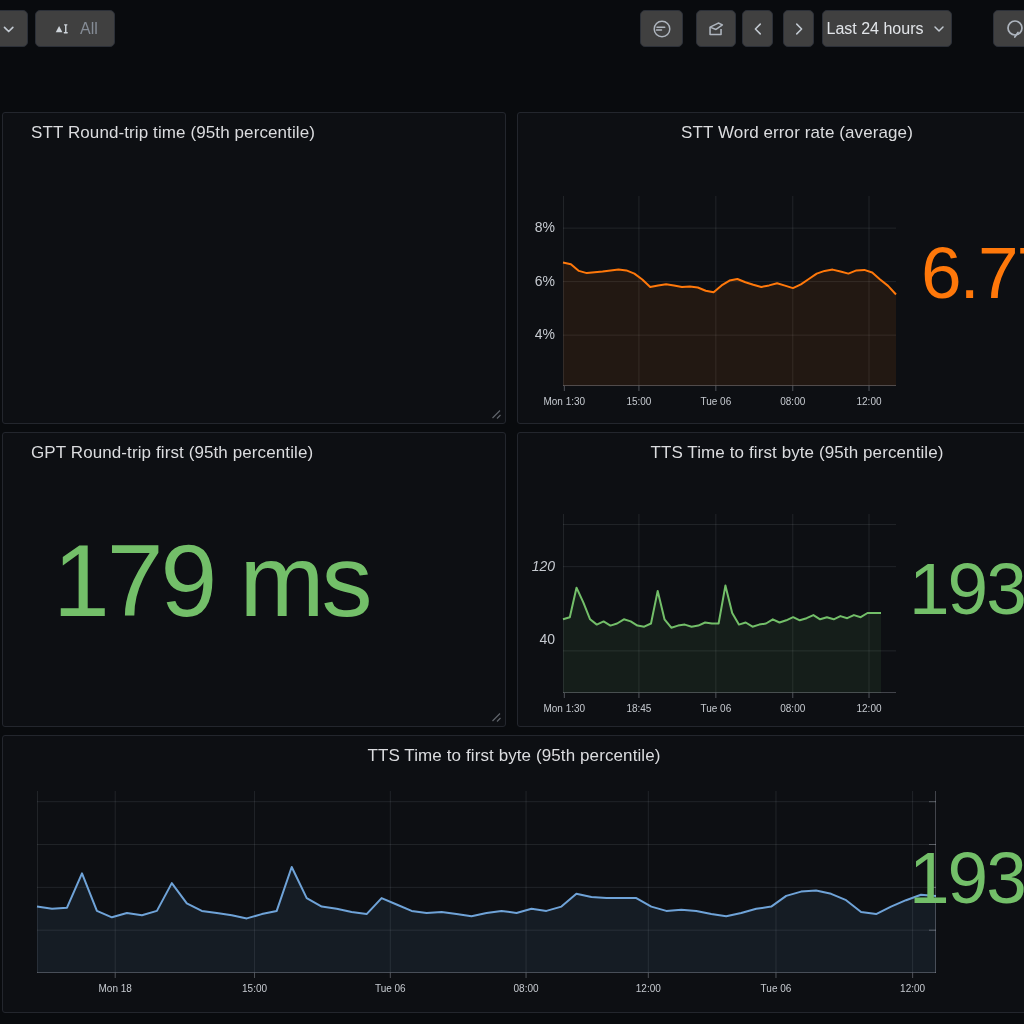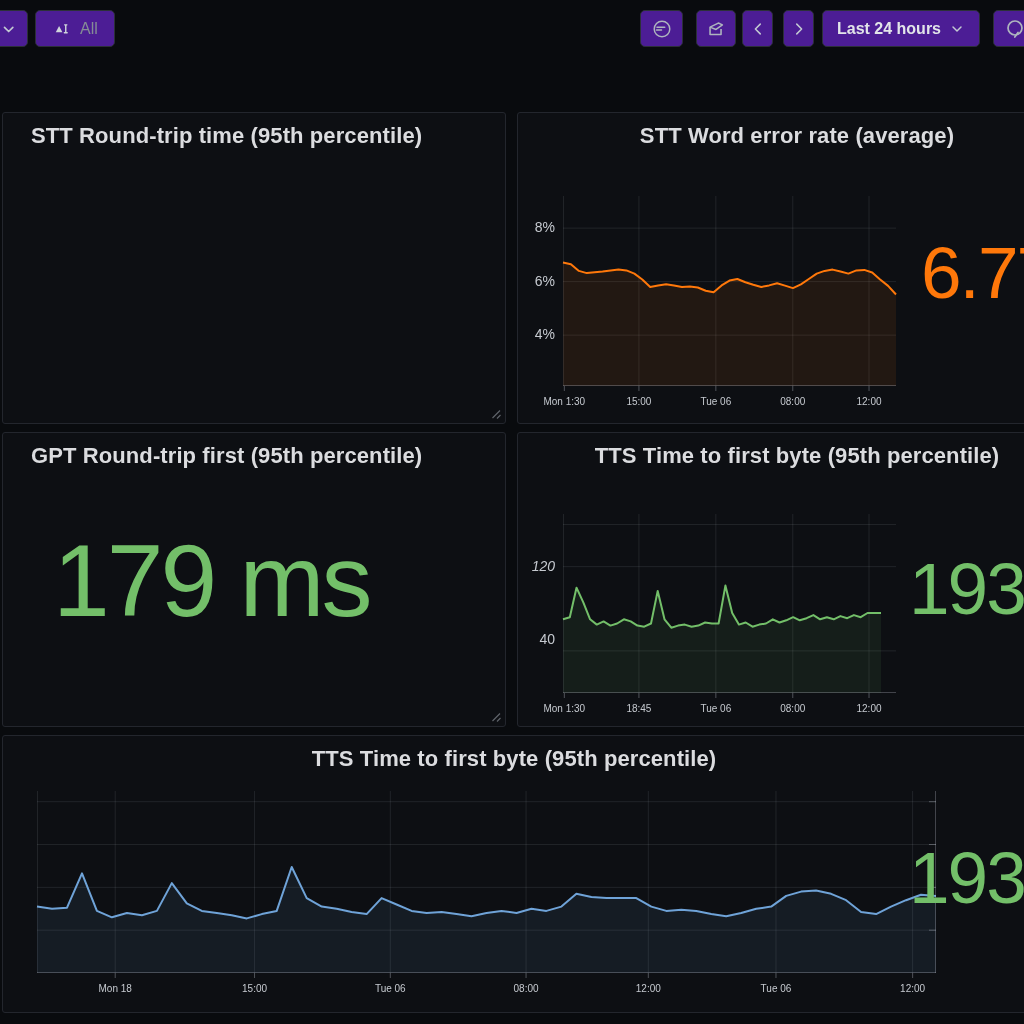--- a/index.html
+++ b/index.html
@@ -9,36 +9,36 @@
     background:#090b0e;
     overflow:hidden;
     position:relative;
   }
   #app { position:absolute; inset:0; overflow:hidden; }
 
   
   .toolbar { position:absolute; top:0; left:0; width:100%; height:56px; }
   .tbtn {
     position:absolute; top:10px; height:37px;
-    background:#4c1d95; border:1px solid #2c3038; border-radius:5px;
+    background:#404040; border:1px solid #2c3038; border-radius:5px;
     display:flex; align-items:center; justify-content:center;
     color:#aeb5be; cursor:pointer; gap:8px;
   }
   .tbtn svg { display:block; }
   .all-label { color:#858c96; font-size:16px; }
   .time-label { color:#e2e5e9; font-size:16px; white-space:nowrap; }
 
   
   .panel {
     position:absolute; background:#0d0f13;
     border:1px solid #23262d; border-radius:3px;
   }
   .panel-title {
     position:absolute; top:10px; left:0; width:100%;
-    color:#dbdcdf; font-size:22px; font-weight:700; letter-spacing:.1px;
+    color:#dbdcdf; font-size:17px; font-weight:400; letter-spacing:.1px;
     white-space:nowrap;
   }
   .title-left { text-align:left; padding-left:28px; }
   .title-center { text-align:center; }
 
   .big-stat {
     position:absolute; font-weight:500; line-height:1.05;
     letter-spacing:-2px; white-space:nowrap;
   }
   .stat-green { color:#73bf69; }
@@ -102,21 +102,21 @@
         <path d="M15 5.5 L8.5 12 L15 18.5" fill="none" stroke="#c3cad2" stroke-width="2" stroke-linecap="round" stroke-linejoin="round"></path>
       </svg>
     </button>
 
     <button class="tbtn" style="left:783px;width:31px;">
       <svg width="18" height="18" viewBox="0 0 24 24">
         <path d="M9 5.5 L15.5 12 L9 18.5" fill="none" stroke="#c3cad2" stroke-width="2" stroke-linecap="round" stroke-linejoin="round"></path>
       </svg>
     </button>
 
-    <button class="tbtn" style="left:822px;width:158px;font-weight:bold;">
+    <button class="tbtn" style="left:822px;width:130px;">
       <span class="time-label">Last 24 hours</span>
       <svg width="16" height="16" viewBox="0 0 24 24">
         <path d="M6 9 L12 15 L18 9" fill="none" stroke="#c3cad2" stroke-width="2.2" stroke-linecap="round" stroke-linejoin="round"></path>
       </svg>
     </button>
 
     <button class="tbtn" style="left:993px;width:44px;">
       <svg width="24" height="24" viewBox="0 0 24 24">
         <circle cx="12" cy="11" r="7" fill="none" stroke="#aeb5be" stroke-width="1.7"></circle>
         <path d="M15 15.5 L11.8 20" fill="none" stroke="#aeb5be" stroke-width="1.7" stroke-linecap="round"></path>

